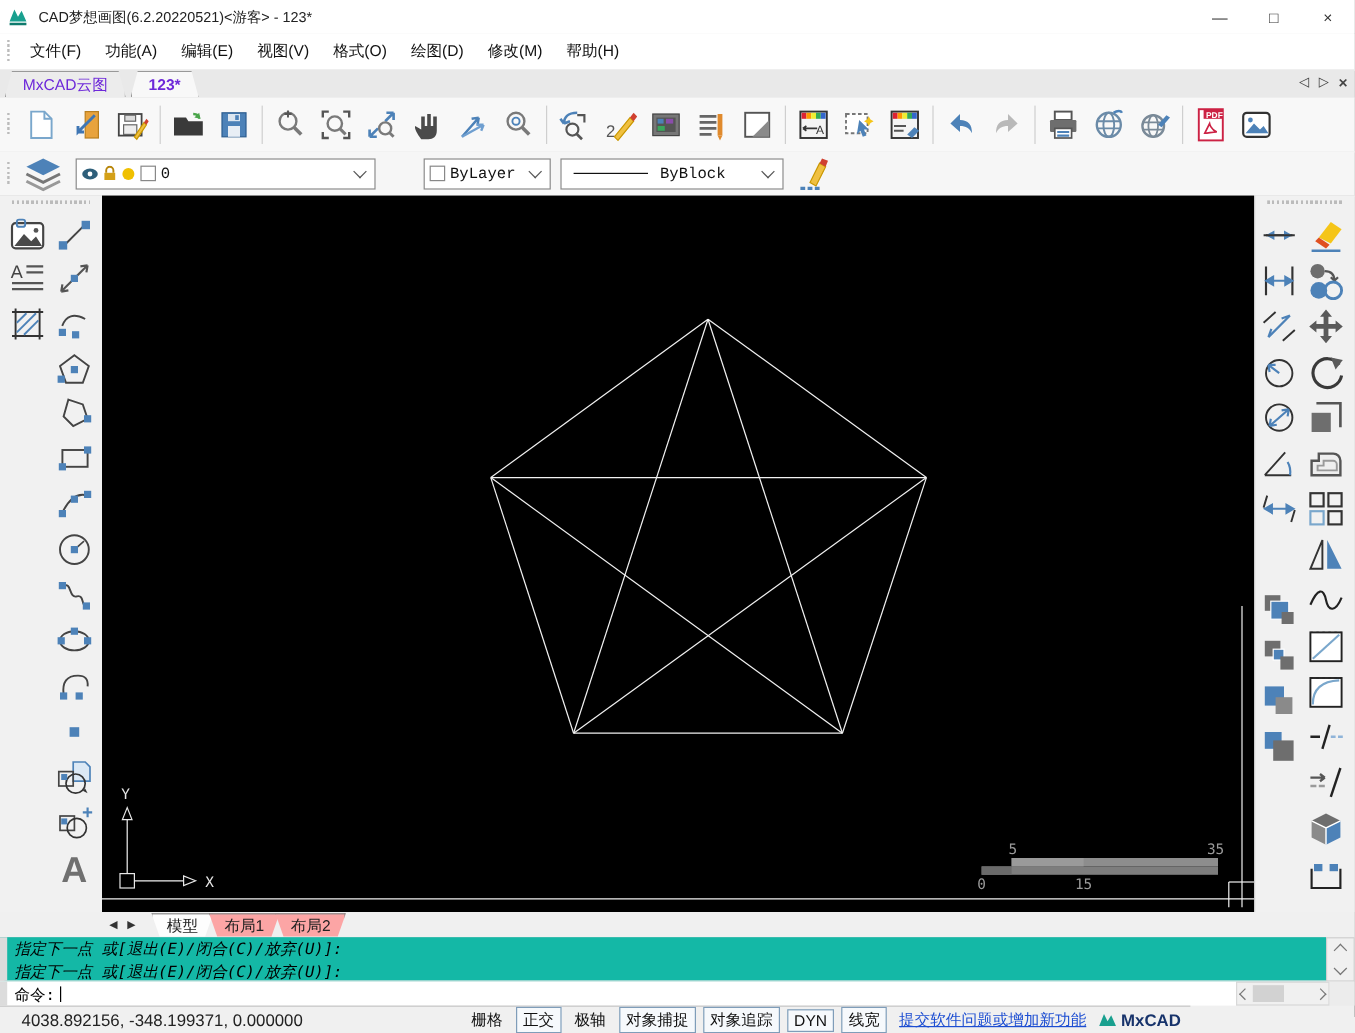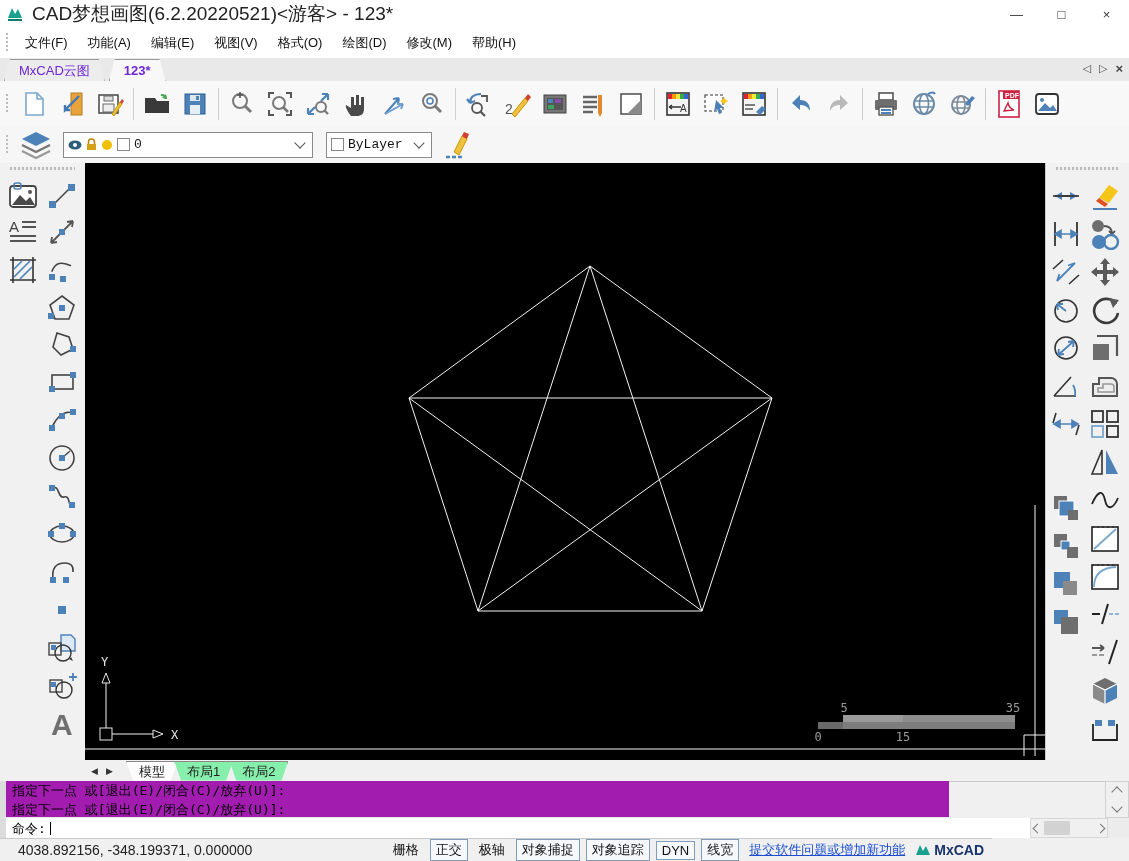--- a/index.html
+++ b/index.html
@@ -1,21 +1,21 @@
 <!DOCTYPE html>
 <html><head>
 <meta charset="utf-8">
 <style>
   html,body{margin:0;padding:0;}
   body{width:1129px;height:861px;position:relative;font-family:"Liberation Sans","DejaVu Sans",sans-serif;
        background:#f0f0f0;overflow:hidden;font-size:13px;color:#111;}
   .abs{position:absolute;}
   
   #titlebar{left:0;top:0;width:1129px;height:28px;background:#fff;display:flex;align-items:center;}
-  #titlebar .title{margin-left:8px;font-size:19px;color:#222;}
+  #titlebar .title{margin-left:8px;font-size:12px;color:#222;}
   .wctrls{position:absolute;right:0;top:0;height:28px;display:flex;}
   .wbtn{width:45px;height:28px;display:flex;align-items:center;justify-content:center;font-size:13px;color:#333;}
   
   #menubar{left:0;top:28px;width:1129px;height:30px;background:#fff;display:flex;align-items:center;border-bottom:1px solid #e3e3e3;}
   .grip-v{width:4px;height:20px;margin:0 6px 0 5px;background-image:repeating-linear-gradient(#bbb 0 2px,transparent 2px 4px);background-size:2px 100%;background-repeat:no-repeat;background-position:1px 0;}
   .menu-item{padding:4px 10px;color:#111;}
   
   #tabbar{left:0;top:58px;width:1129px;height:23px;background:#e9e9e9;border-bottom:1px solid #bbb;display:flex;align-items:flex-end;}
   .dtab{height:21px;line-height:21px;padding:0 14px;border:1px solid #999;border-bottom:none;border-radius:5px 5px 0 0;
         background:#ececec;margin-left:4px;color:#6d28d9;clip-path:polygon(6px 0,calc(100% - 6px) 0,100% 100%,0 100%);}
@@ -40,26 +40,26 @@
   .palbtn{position:absolute;width:34px;height:34px;display:flex;align-items:center;justify-content:center;}
   #canvas{left:85px;top:163px;width:960px;height:597px;background:#000;}
   #canvas svg{display:block;}
   .wl{stroke:#f2f2f2;stroke-width:1;fill:none;}
   .scale-txt{fill:#9a9a9a;font-size:12px;font-family:"DejaVu Sans Mono",monospace;}
   .ucs-txt{fill:#e8e8e8;font-size:12px;font-family:"DejaVu Sans Mono",monospace;}
   
   #sheetbar{left:0;top:760px;width:1129px;height:21px;background:#f0f0f0;border-bottom:1px solid #c8c8c8;display:flex;align-items:center;}
   .sheetnav{display:flex;gap:2px;margin-left:88px;color:#333;font-size:9px;}
   .sheetnav span{width:13px;text-align:center;}
-  .stab{height:19px;line-height:19px;padding:0 12px;background:#86efac;border:1px solid #888;border-bottom:none;color:#222;
+  .stab{height:19px;line-height:19px;padding:0 12px;background:#fca5a5;border:1px solid #888;border-bottom:none;color:#222;
         clip-path:polygon(0 0,100% 0,calc(100% - 7px) 100%,7px 100%);margin-left:-4px;}
   .stab.active{background:#fdfdfd;}
   .stab.active .lbl{}
   
-  #cmdhist{left:0;top:781px;width:949px;height:37px;background:#a21caf;border-left:6px solid #dcdcdc;box-sizing:border-box;border-bottom:1px solid #e8e8e8;}
+  #cmdhist{left:0;top:781px;width:1105px;height:37px;background:#14b8a6;border-left:6px solid #dcdcdc;box-sizing:border-box;border-bottom:1px solid #e8e8e8;font-style:italic;}
   .cmdline{font-family:"DejaVu Sans Mono","Liberation Mono",monospace;font-size:13px;padding:1px 0 0 6px;color:#000;}
   #vscroll{left:1105px;top:781px;width:24px;height:37px;background:#f0f0f0;border:1px solid #d0d0d0;box-sizing:border-box;display:flex;flex-direction:column;justify-content:space-between;align-items:center;}
   .chev-up{width:7px;height:7px;border-left:1.6px solid #777;border-top:1.6px solid #777;transform:rotate(45deg);margin-top:6px;}
   .chev-dn{width:7px;height:7px;border-right:1.6px solid #777;border-bottom:1.6px solid #777;transform:rotate(45deg);margin-bottom:6px;}
   #cmdinput{left:0;top:818px;width:1030px;height:20px;background:#fff;border-left:6px solid #dcdcdc;box-sizing:border-box;display:flex;align-items:center;text-align:right;}
   .caret{display:inline-block;width:1.5px;height:13px;background:#000;margin-left:4px;}
   #hscroll{left:1030px;top:818px;width:78px;height:20px;background:#f0f0f0;display:flex;align-items:center;border:1px solid #d8d8d8;box-sizing:border-box;}
   .chev-l{width:6px;height:6px;border-left:1.6px solid #777;border-bottom:1.6px solid #777;transform:rotate(45deg);margin:0 3px;}
   .chev-r{width:6px;height:6px;border-right:1.6px solid #777;border-top:1.6px solid #777;transform:rotate(45deg);margin:0 3px;}
   .hthumb{width:26px;height:14px;background:#d2d2d2;}
@@ -334,23 +334,28 @@
         <path d="M2.5 6V4a3 3 0 0 1 6 0v2" fill="none" stroke="#b8860b" stroke-width="1.6"></path>
         <rect x="1" y="6" width="9" height="6" fill="#d4a017"></rect>
       </svg>
     <svg width="12" height="12" viewBox="0 0 12 12">
         <circle cx="6" cy="6" r="5" fill="#f0c000"></circle>
       </svg>
     <span class="mini-sq"></span>
     <span class="txt">0</span>
     <span class="chev"></span>
   </div>
-  <div class="combo" style="width:96px;margin-left:13px">
+  <div class="combo" style="width:96px;margin-left:40px">
     <span class="mini-sq"></span>
     <span class="txt">ByLayer</span>
+    <span class="chev"></span>
+  </div>
+  <div class="combo" style="width:176px;margin-left:8px">
+    <span class="ltline"></span>
+    <span class="txt">ByBlock</span>
     <span class="chev"></span>
   </div>
   <span class="tbtn" style="margin-left:8px">
     <svg width="28" height="30" viewBox="0 0 28 30">
         <path d="M12 22 L20 6 l5 3 -8 16 z" fill="#f0c040" stroke="#c99700"></path>
         <path d="M20 6l2-4 5 2-2 5z" fill="#d04030"></path>
         <path d="M4 27h4 M10 27h4 M16 27h4" stroke="#4d82b8" stroke-width="2.6"></path>
       </svg>
   </span>
 </div>

